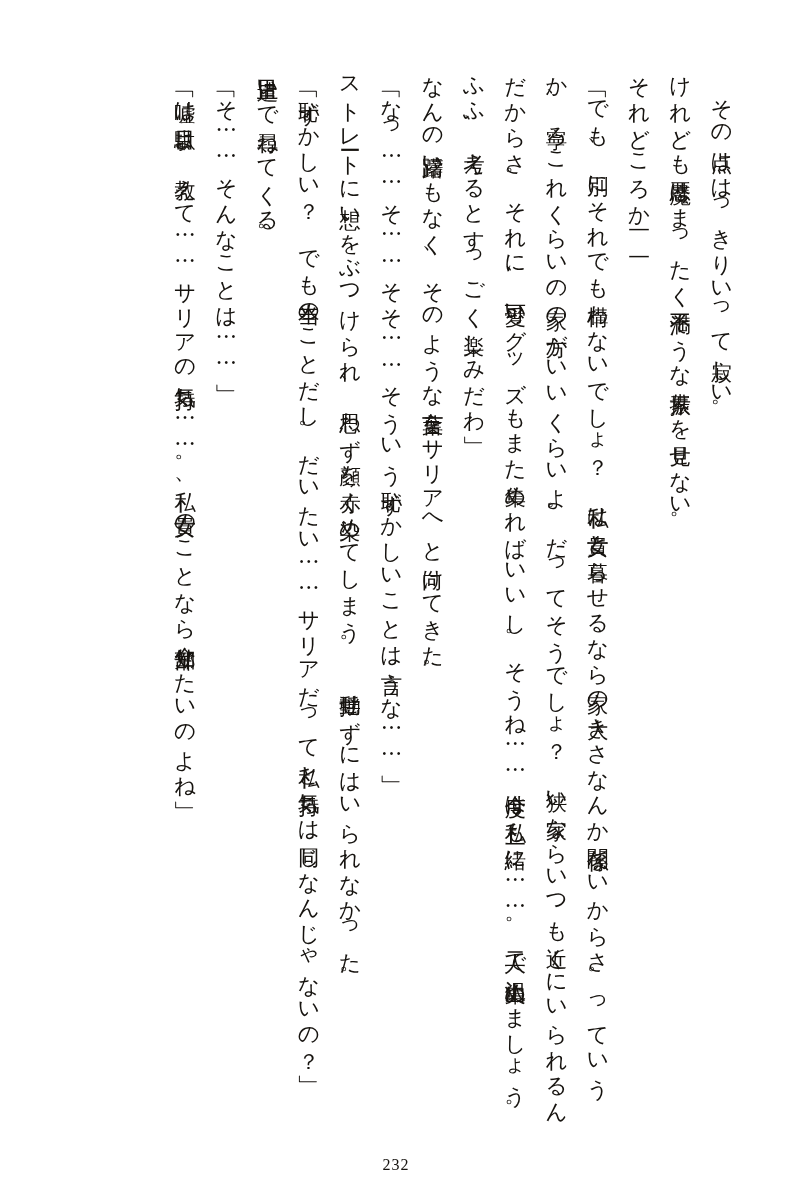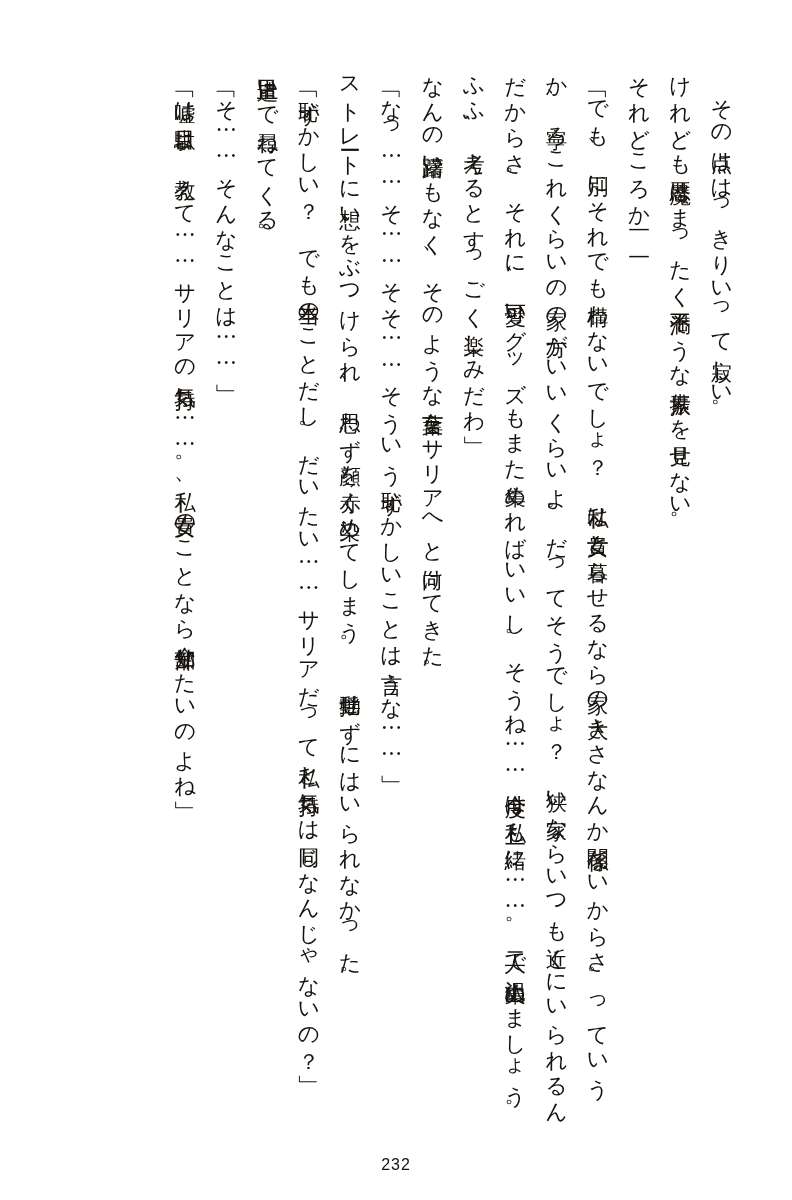--- a/index.html
+++ b/index.html
@@ -40,21 +40,21 @@
     text-indent: 1em;
   }
   .pagenum {
     position: absolute;
     left: 0;
     right: 0;
     bottom: 26px;
     text-align: center;
     font-size: 16px;
     color: #16130f;
-    font-family: Liberation Sans, sans-serif;
+    font-family: Liberation Serif, serif;
     letter-spacing: 1px;
     margin-top: 37px;
   }
 </style>
 </head>
 <body>
 
 <div class="page">
 
   <div class="vtext">

